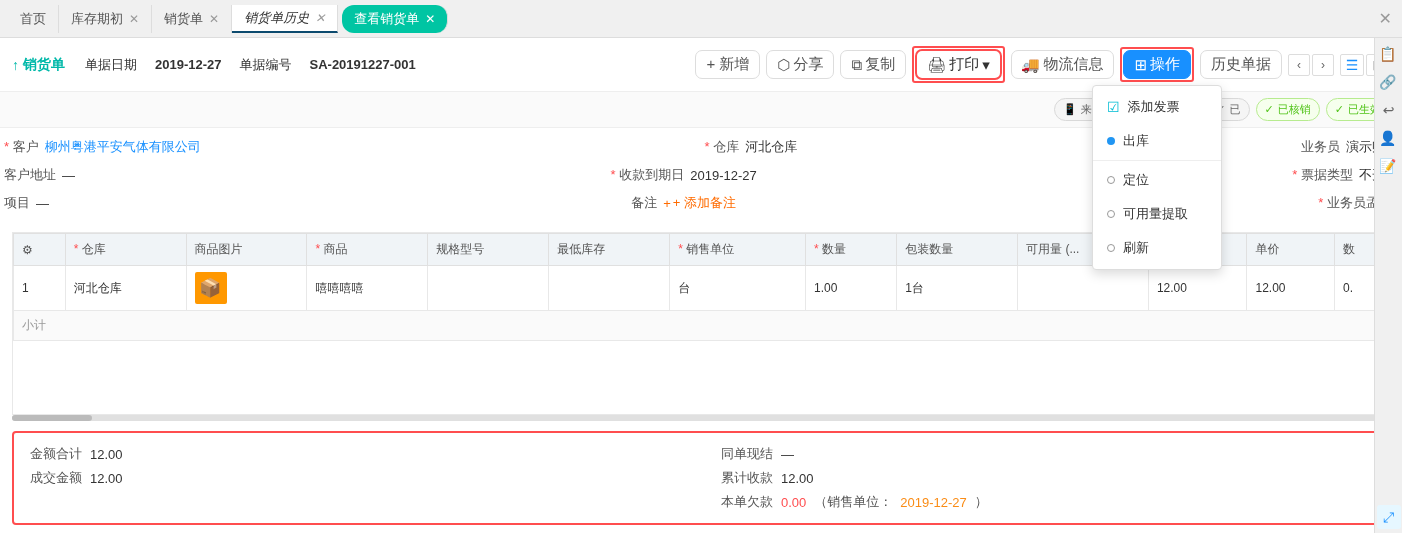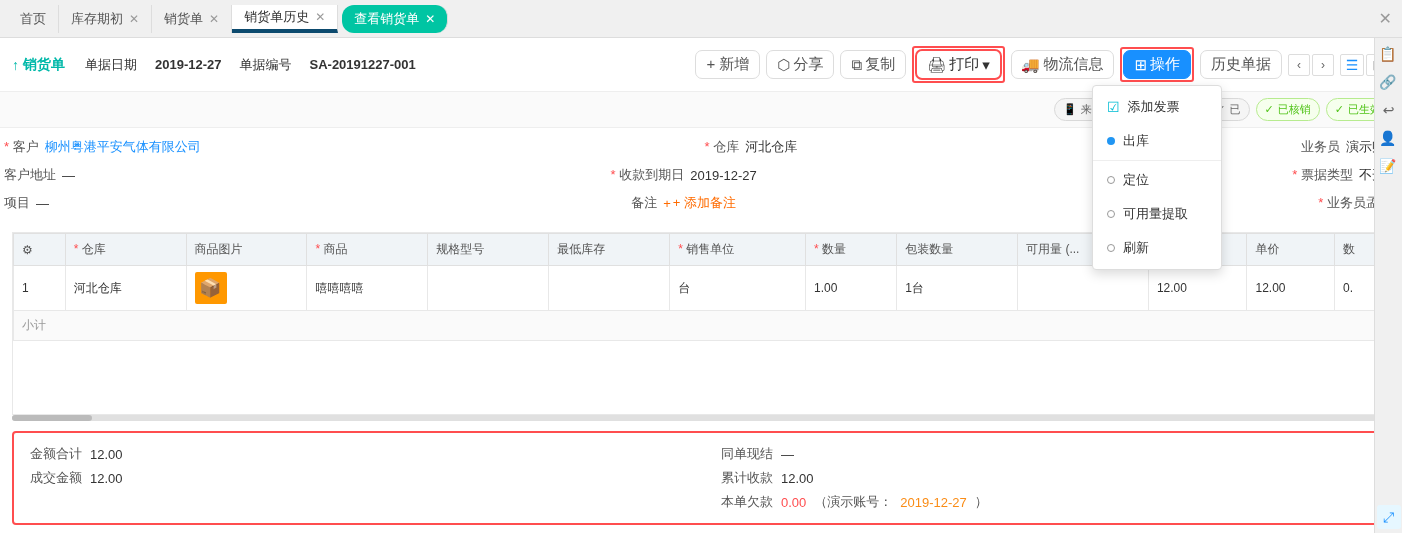--- a/index.html
+++ b/index.html
@@ -7,21 +7,21 @@
 
     
     .tabs-bar {
       display: flex; align-items: center; background: #f0f0f0; border-bottom: 1px solid #ddd;
       height: 38px; padding: 0 8px; position: relative;
     }
     .tab {
       display: flex; align-items: center; padding: 0 12px; height: 28px; cursor: pointer;
       font-size: 13px; color: #555; border-right: 1px solid #ddd; white-space: nowrap;
     }
-    .tab.active { background: #fff; color: #333; border-bottom: 4px solid #0c4a6e; margin-bottom: -1px; }
+    .tab.active { background: #fff; color: #333; border-bottom: 2px solid #0c4a6e; margin-bottom: -1px; font-style: italic; }
     .tab .close-btn { margin-left: 6px; color: #999; cursor: pointer; font-size: 12px; }
     .tab.highlight { background: #00c5a3; color: #fff; border-radius: 12px; margin: 0 4px; }
     .tab.highlight .close-btn { color: #fff; }
     .tab-close-global { position: absolute; right: 10px; color: #999; cursor: pointer; font-size: 16px; }
 
     
     .main-content { background: #fff; height: calc(533px - 38px); display: flex; flex-direction: column; }
 
     
     .doc-header {
@@ -351,21 +351,21 @@
           <span class="payment-value">12.00</span>
         </div>
         <div class="payment-row">
           <span class="payment-label">累计收款</span>
           <span class="payment-value">12.00</span>
         </div>
         <div></div>
         <div class="payment-row">
           <span class="payment-label">本单欠款</span>
           <span class="payment-value red">0.00</span>
-          <span class="payment-label">（演示账号：</span>
+          <span class="payment-label">（销售单位：</span>
           <span class="payment-value orange">2019-12-27</span>
           <span class="payment-label">）</span>
         </div>
       </div>
     </div>
 
   </div>
 
   <div class="right-sidebar">
     <div class="sidebar-icon">📋</div>

